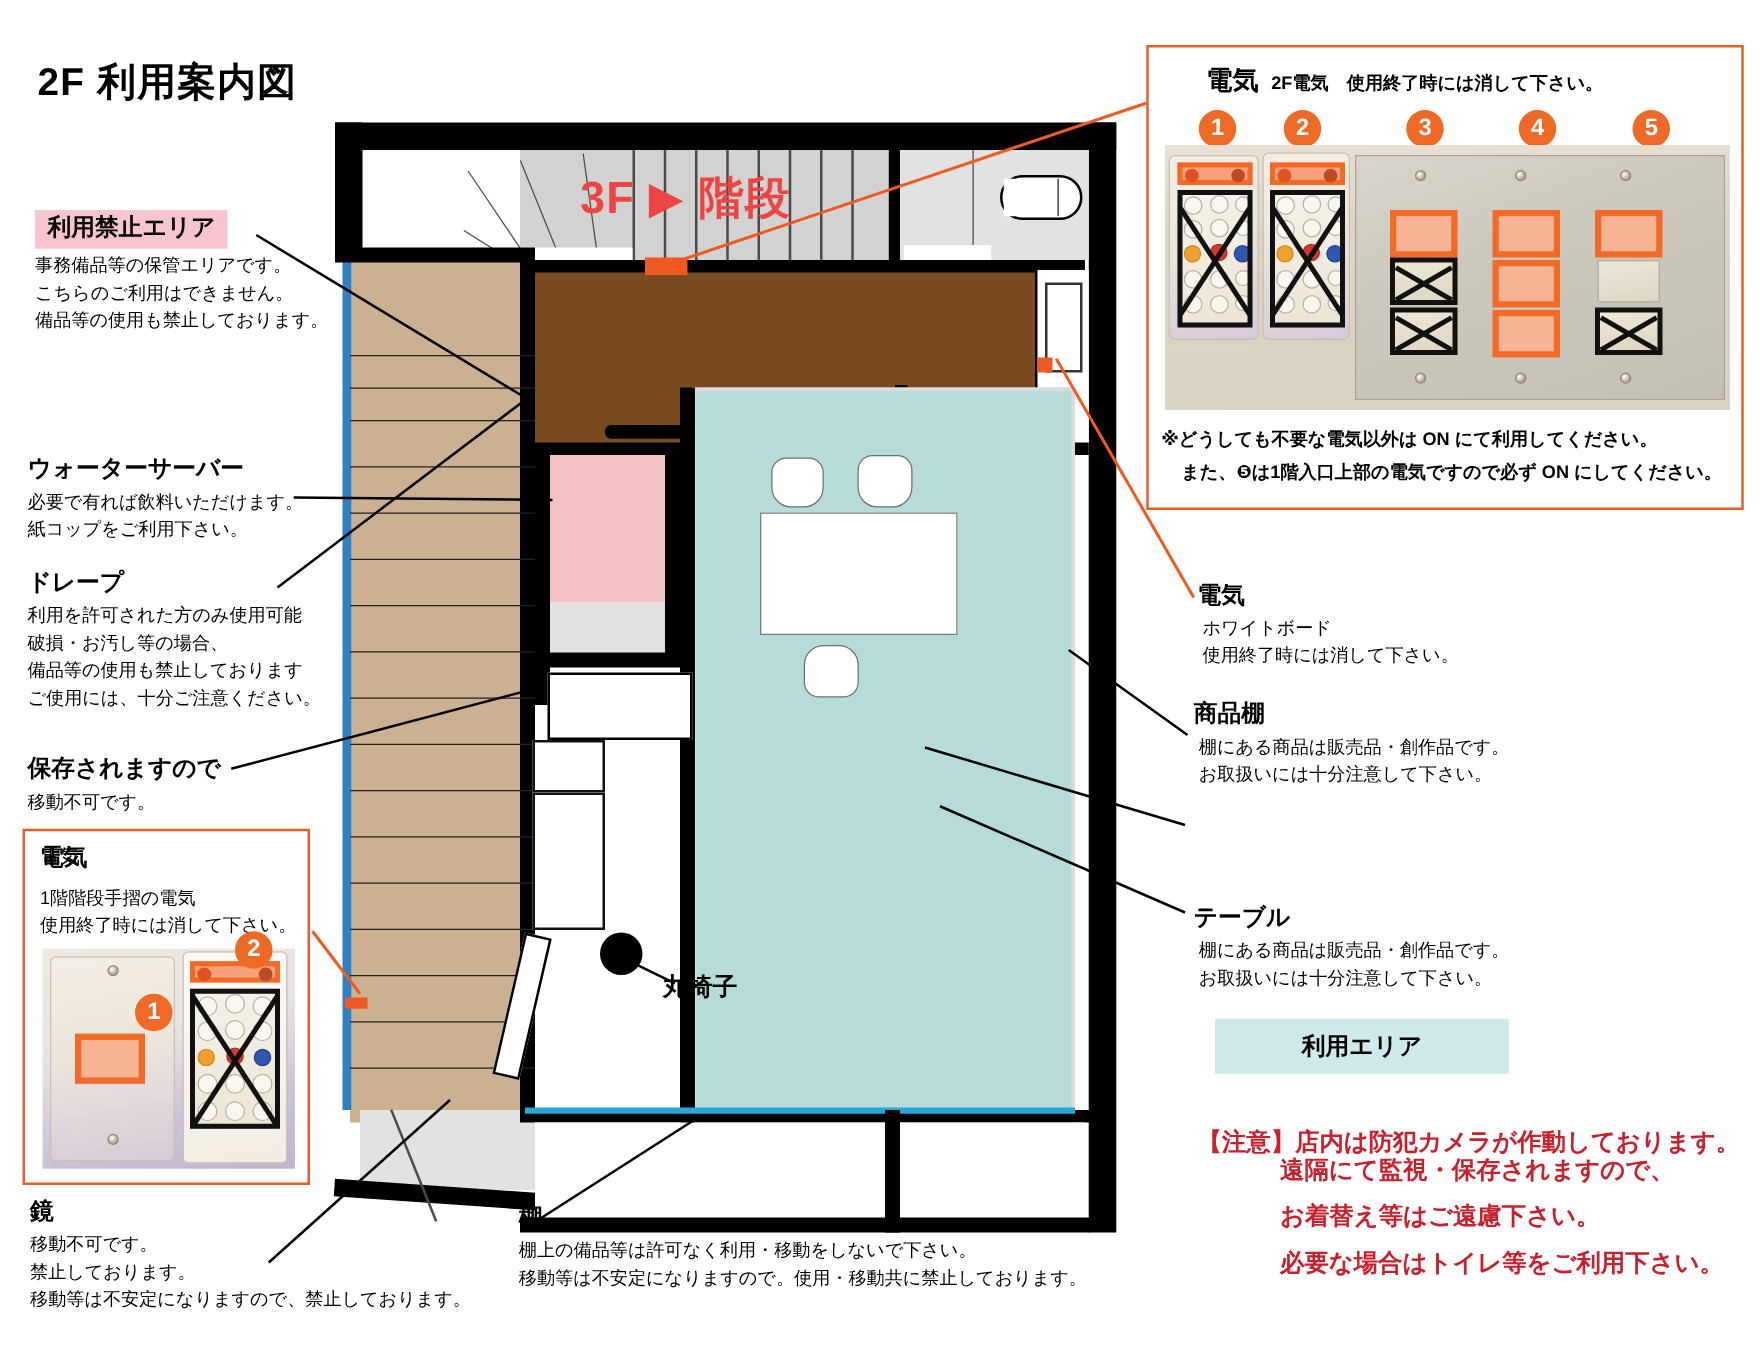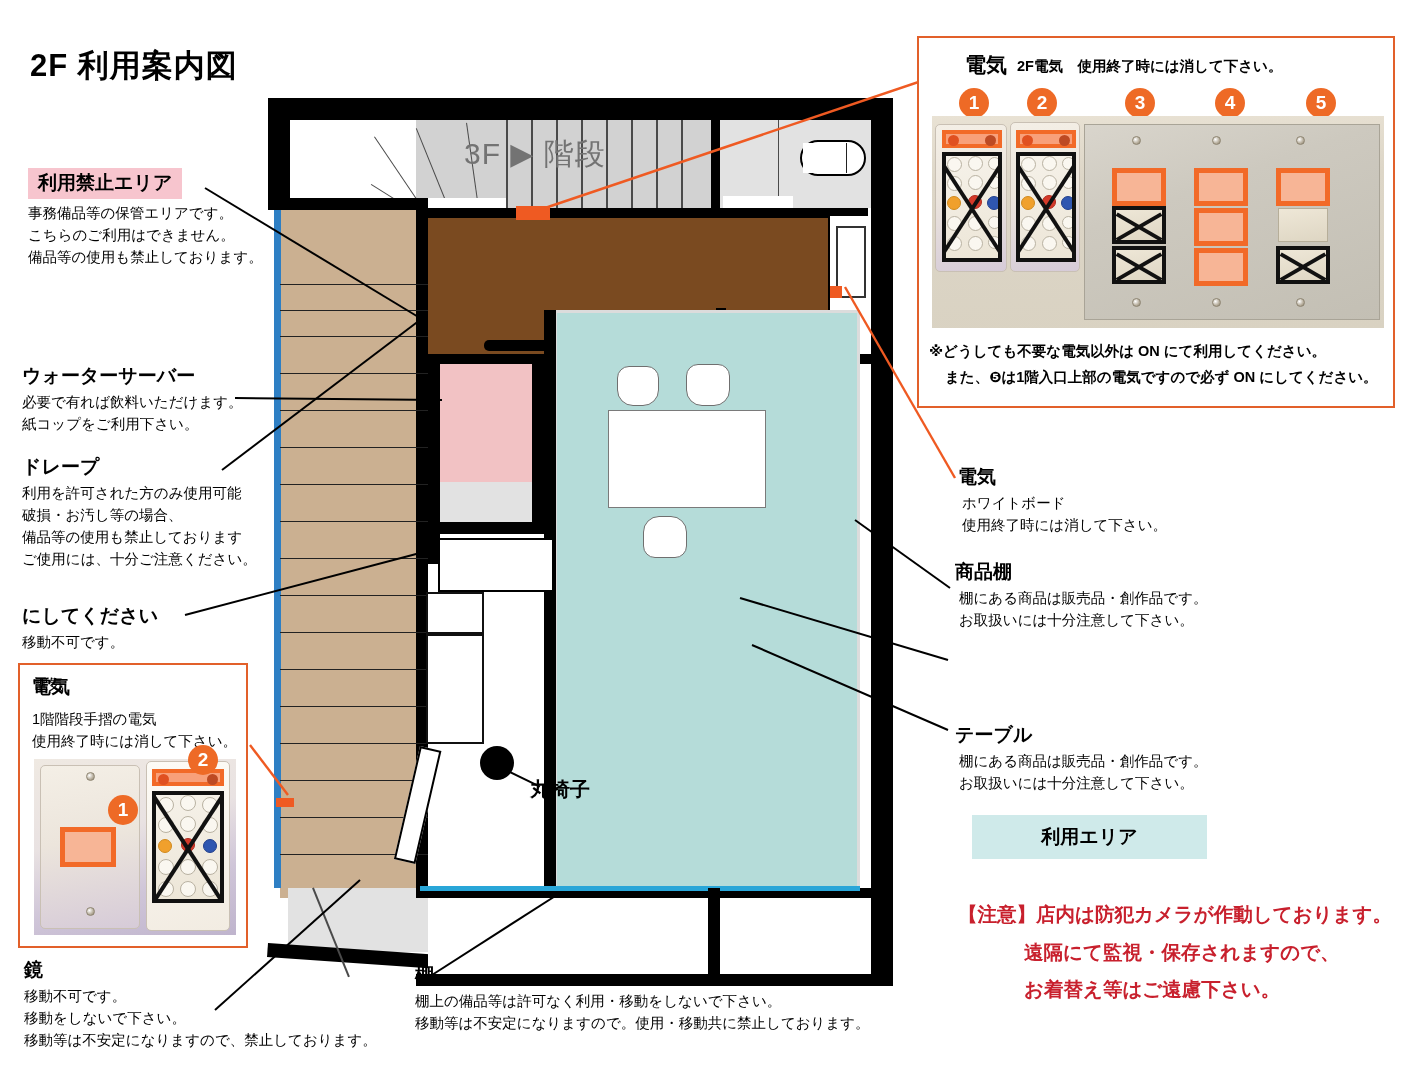--- a/index.html
+++ b/index.html
@@ -111,21 +111,21 @@
 
   .leader { position: absolute; background: #000; transform-origin: 0 0; height: 1.6px; }
 
   .chair {
     position: absolute; background: #fff; border: 1.6px solid #6f6f6f;
     border-radius: 12px 12px 16px 16px;
   }
   .chair.flip { border-radius: 16px 16px 12px 12px; }
 
   #fp-3f-label {
-    position: absolute; font-size: 30px; font-weight: normal; color: #737373;
+    position: absolute; font-size: 36px; font-weight: bold; color: #ef4444;
     white-space: nowrap; letter-spacing: 1px;
   }
   #fp-stool-label {
     position: absolute; font-size: 20px; font-weight: bold; color: #000;
     white-space: nowrap;
   }
   .stool-dot {
     position: absolute; width: 34px; height: 34px; border-radius: 50%;
     background: #000;
   }
@@ -317,21 +317,21 @@
 
   <div class="abs" style="left:22px; top:455px; width:260px;">
     <div class="anno-title">ドレープ</div>
     <div class="anno-body">利用を許可された方のみ使用可能</div>
     <div class="anno-body" style="margin-top:0">破損・お汚し等の場合、</div>
     <div class="anno-body" style="margin-top:0">備品等の使用も禁止しております</div>
     <div class="anno-body" style="margin-top:0">ご使用には、十分ご注意ください。</div>
   </div>
 
   <div class="abs" style="left:22px; top:604px; width:250px;">
-    <div class="anno-title">にしてください</div>
+    <div class="anno-title">保存されますので</div>
     <div class="anno-body">移動不可です。</div>
   </div>
 
   <div class="abs photo-card" style="left:18px; top:663px; width:230px; height:285px;">
     <div class="abs" style="left:12px; top:10px;" style2="">電気</div>
     <div class="abs anno-title" style="left:12px; top:10px; font-size:19px;">電気</div>
     <div class="abs anno-body" style="left:12px; top:40px;">1階階段手摺の電気</div>
     <div class="abs anno-body" style="left:12px; top:62px;">使用終了時には消して下さい。</div>
 
     <div class="abs switchphoto" style="left:14px; top:94px; width:202px; height:176px;">
@@ -367,21 +367,21 @@
       <div class="xmark tall" style="left:118px; top:32px; width:72px; height:112px;"></div>
     </div>
 
     <div class="badge" style="left:88px; top:130px; width:30px; height:30px; font-size:19px;">1</div>
     <div class="badge" style="left:168px; top:80px; width:30px; height:30px; font-size:19px;">2</div>
   </div>
 
   <div class="abs" style="left:24px; top:958px; width:420px;">
     <div class="anno-title">鏡</div>
     <div class="anno-body">移動不可です。</div>
-    <div class="anno-body" style="margin-top:0">移動をしないで下さい。</div>
+    <div class="anno-body" style="margin-top:0">禁止しております。</div>
     <div class="anno-body" style="margin-top:0">移動等は不安定になりますので、禁止しております。</div>
   </div>
 
   <div class="abs" style="left:415px; top:963px; width:480px;">
     <div class="anno-title">棚</div>
     <div class="anno-body">棚上の備品等は許可なく利用・移動をしないで下さい。</div>
     <div class="anno-body" style="margin-top:0">移動等は不安定になりますので。使用・移動共に禁止しております。</div>
   </div>
 
   <div class="abs" style="left:958px; top:465px; width:330px;">
@@ -487,18 +487,19 @@
 
     <div class="abs" style="left:10px; top:304px; font-size:14.5px; font-weight:bold; color:#000; white-space:nowrap;">※どうしても不要な電気以外は ON にて利用してください。</div>
     <div class="abs" style="left:26px; top:330px; font-size:14.5px; font-weight:bold; color:#000; white-space:nowrap;">また、❺は1階入口上部の電気ですので必ず ON にしてください。</div>
   </div>
 
   <div class="abs" id="legend-use-area" style="left:972px; top:815px; width:235px; height:44px;">
     <span>利用エリア</span>
   </div>
 
   <div class="abs" style="left:958px; top:905px; width:450px;">
-    <div class="warn-line" style="margin-bottom:18px;font-family:Liberation Serif, serif;">【注意】店内は防犯カメラが作動しております。</div>
+    <div class="warn-line" style="margin-bottom:2px;font-family:Liberation Serif, serif;">【注意】店内は防犯カメラが作動しております。</div>
     <div class="warn-line" style="margin-left:66px; margin-bottom:18px;">遠隔にて監視・保存されますので、</div>
     <div class="warn-line" style="margin-left:66px; margin-bottom:18px;">お着替え等はご遠慮下さい。</div>
+    <div class="warn-line" style="margin-left:66px;">必要な場合はトイレ等をご利用下さい。</div>
   </div>
 
 </div>
 
 </body></html>

